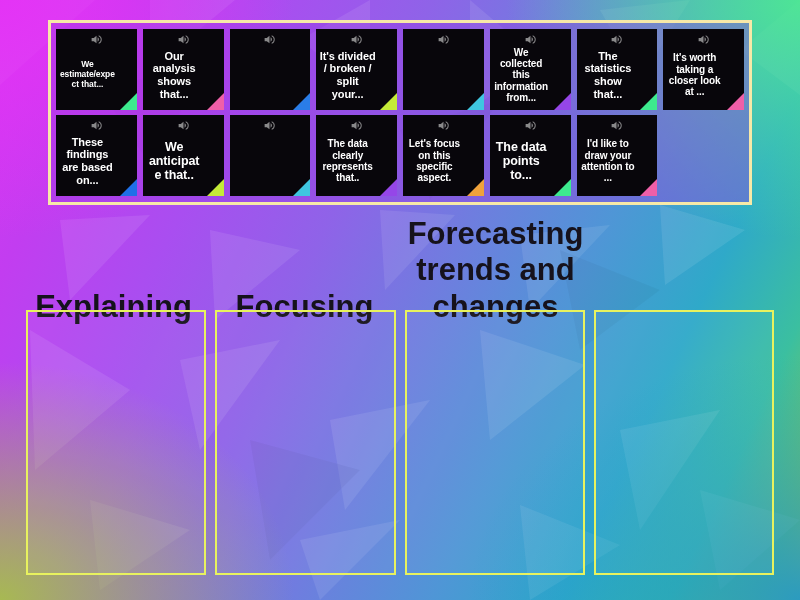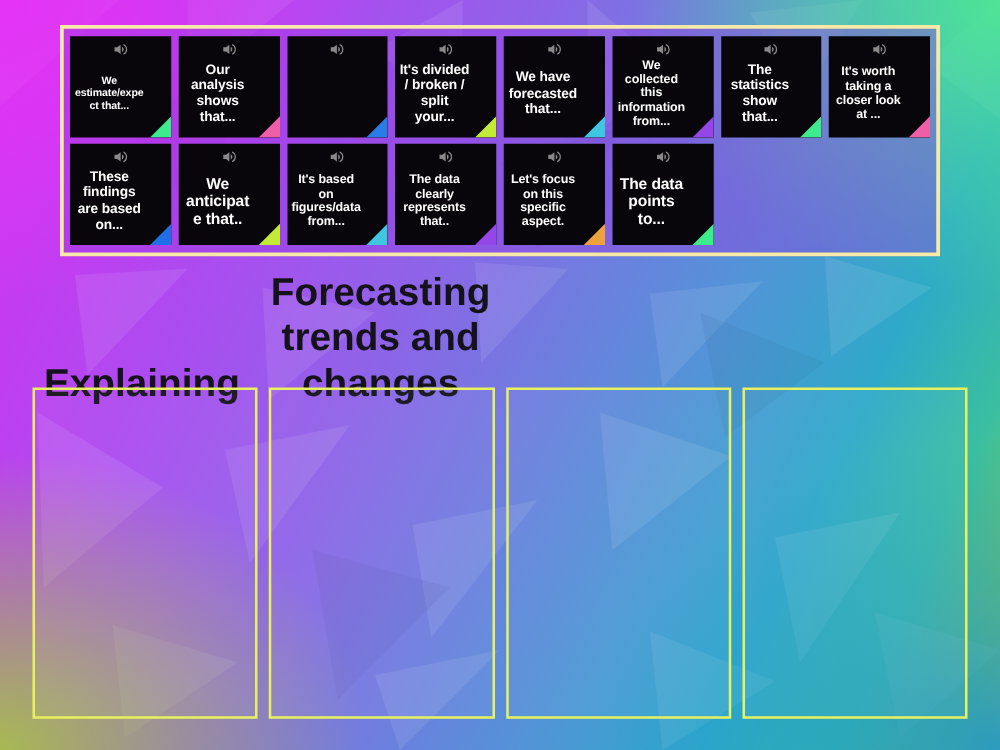--- a/index.html
+++ b/index.html
@@ -231,21 +231,20 @@
           <path d="M3 9v6h4l5 4V5L7 9H3zm13.5 3a4.5 4.5 0 0 0-2.5-4v8a4.5 4.5 0 0 0 2.5-4zm-.5-8v2.06a6.5 6.5 0 0 1 0 11.88V20a8.5 8.5 0 0 0 0-16z"></path>
         </svg>
       <div class="card-text fs-md">It's divided / broken / split your...</div>
       <div class="card-corner" style="border-color: transparent rgb(196, 234, 56) rgb(196, 234, 56) transparent;"></div>
     </div>
 
     <div class="card">
       <svg class="card-speaker" viewBox="0 0 24 24" fill="#cfcfcf">
           <path d="M3 9v6h4l5 4V5L7 9H3zm13.5 3a4.5 4.5 0 0 0-2.5-4v8a4.5 4.5 0 0 0 2.5-4zm-.5-8v2.06a6.5 6.5 0 0 1 0 11.88V20a8.5 8.5 0 0 0 0-16z"></path>
         </svg>
-      <div class="card-text fs-md">We have forecasted that...</div>
       <div class="card-corner" style="border-color: transparent rgb(63, 198, 224) rgb(63, 198, 224) transparent;"></div>
     </div>
 
     <div class="card">
       <svg class="card-speaker" viewBox="0 0 24 24" fill="#cfcfcf">
           <path d="M3 9v6h4l5 4V5L7 9H3zm13.5 3a4.5 4.5 0 0 0-2.5-4v8a4.5 4.5 0 0 0 2.5-4zm-.5-8v2.06a6.5 6.5 0 0 1 0 11.88V20a8.5 8.5 0 0 0 0-16z"></path>
         </svg>
       <div class="card-text fs-sm">We collected this information from...</div>
       <div class="card-corner" style="border-color: transparent rgb(149, 70, 232) rgb(149, 70, 232) transparent;"></div>
     </div>
@@ -280,21 +279,20 @@
           <path d="M3 9v6h4l5 4V5L7 9H3zm13.5 3a4.5 4.5 0 0 0-2.5-4v8a4.5 4.5 0 0 0 2.5-4zm-.5-8v2.06a6.5 6.5 0 0 1 0 11.88V20a8.5 8.5 0 0 0 0-16z"></path>
         </svg>
       <div class="card-text fs-lg">We anticipate that..</div>
       <div class="card-corner" style="border-color: transparent rgb(196, 234, 56) rgb(196, 234, 56) transparent;"></div>
     </div>
 
     <div class="card">
       <svg class="card-speaker" viewBox="0 0 24 24" fill="#cfcfcf">
           <path d="M3 9v6h4l5 4V5L7 9H3zm13.5 3a4.5 4.5 0 0 0-2.5-4v8a4.5 4.5 0 0 0 2.5-4zm-.5-8v2.06a6.5 6.5 0 0 1 0 11.88V20a8.5 8.5 0 0 0 0-16z"></path>
         </svg>
-      <div class="card-text fs-sm">It's based on figures/data from...</div>
       <div class="card-corner" style="border-color: transparent rgb(63, 198, 224) rgb(63, 198, 224) transparent;"></div>
     </div>
 
     <div class="card">
       <svg class="card-speaker" viewBox="0 0 24 24" fill="#cfcfcf">
           <path d="M3 9v6h4l5 4V5L7 9H3zm13.5 3a4.5 4.5 0 0 0-2.5-4v8a4.5 4.5 0 0 0 2.5-4zm-.5-8v2.06a6.5 6.5 0 0 1 0 11.88V20a8.5 8.5 0 0 0 0-16z"></path>
         </svg>
       <div class="card-text fs-sm">The data clearly represents that..</div>
       <div class="card-corner" style="border-color: transparent rgb(149, 70, 232) rgb(149, 70, 232) transparent;"></div>
     </div>
@@ -308,26 +306,34 @@
     </div>
 
     <div class="card">
       <svg class="card-speaker" viewBox="0 0 24 24" fill="#cfcfcf">
           <path d="M3 9v6h4l5 4V5L7 9H3zm13.5 3a4.5 4.5 0 0 0-2.5-4v8a4.5 4.5 0 0 0 2.5-4zm-.5-8v2.06a6.5 6.5 0 0 1 0 11.88V20a8.5 8.5 0 0 0 0-16z"></path>
         </svg>
       <div class="card-text fs-lg">The data points to...</div>
       <div class="card-corner" style="border-color: transparent rgb(61, 234, 142) rgb(61, 234, 142) transparent;"></div>
     </div>
 
+    <div class="card">
+      <svg class="card-speaker" viewBox="0 0 24 24" fill="#cfcfcf">
+          <path d="M3 9v6h4l5 4V5L7 9H3zm13.5 3a4.5 4.5 0 0 0-2.5-4v8a4.5 4.5 0 0 0 2.5-4zm-.5-8v2.06a6.5 6.5 0 0 1 0 11.88V20a8.5 8.5 0 0 0 0-16z"></path>
+        </svg>
+      <div class="card-text fs-sm">I'd like to draw your attention to ...</div>
+      <div class="card-corner" style="border-color: transparent rgb(239, 95, 168) rgb(239, 95, 168) transparent;"></div>
+    </div>
 
   </div>
 </div>
 
 <div id="headings">
   <div class="heading">Explaining</div>
+  <div class="heading">Focusing</div>
   <div class="heading">Forecasting trends and changes</div>
 </div>
 
 <div id="dropzones">
   <div class="dropzone"></div>
   <div class="dropzone"></div>
   <div class="dropzone"></div>
   <div class="dropzone"></div>
 </div>
 

